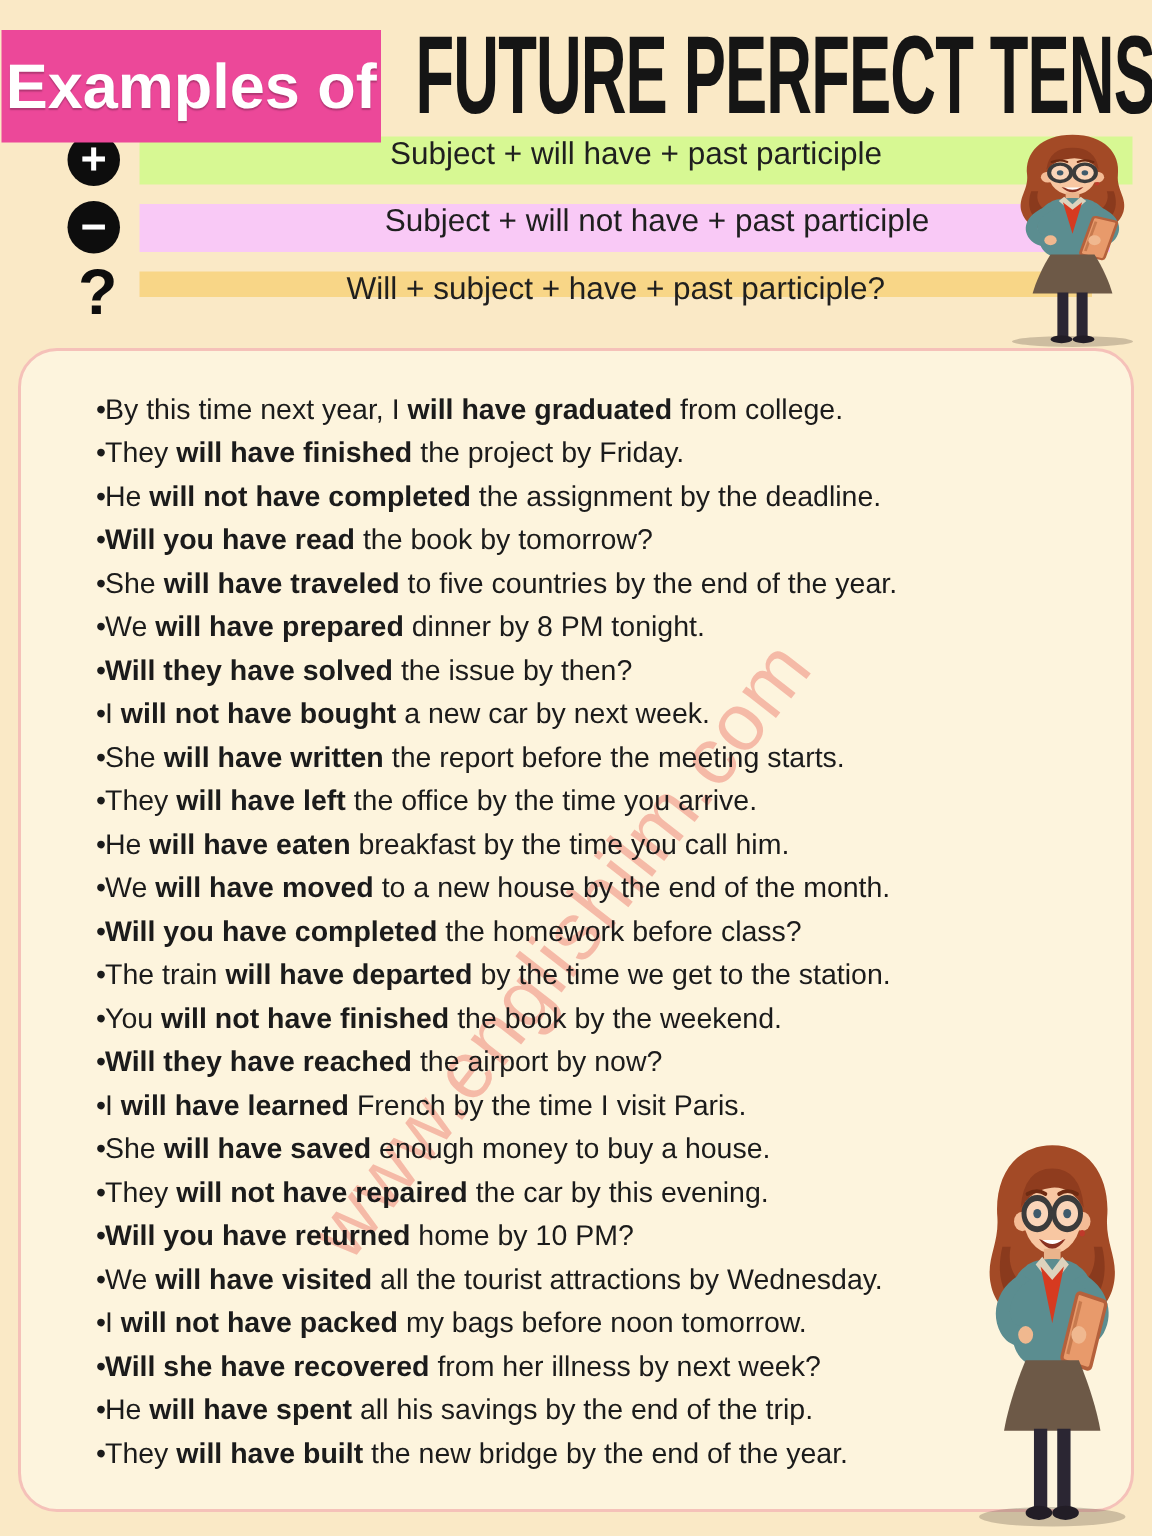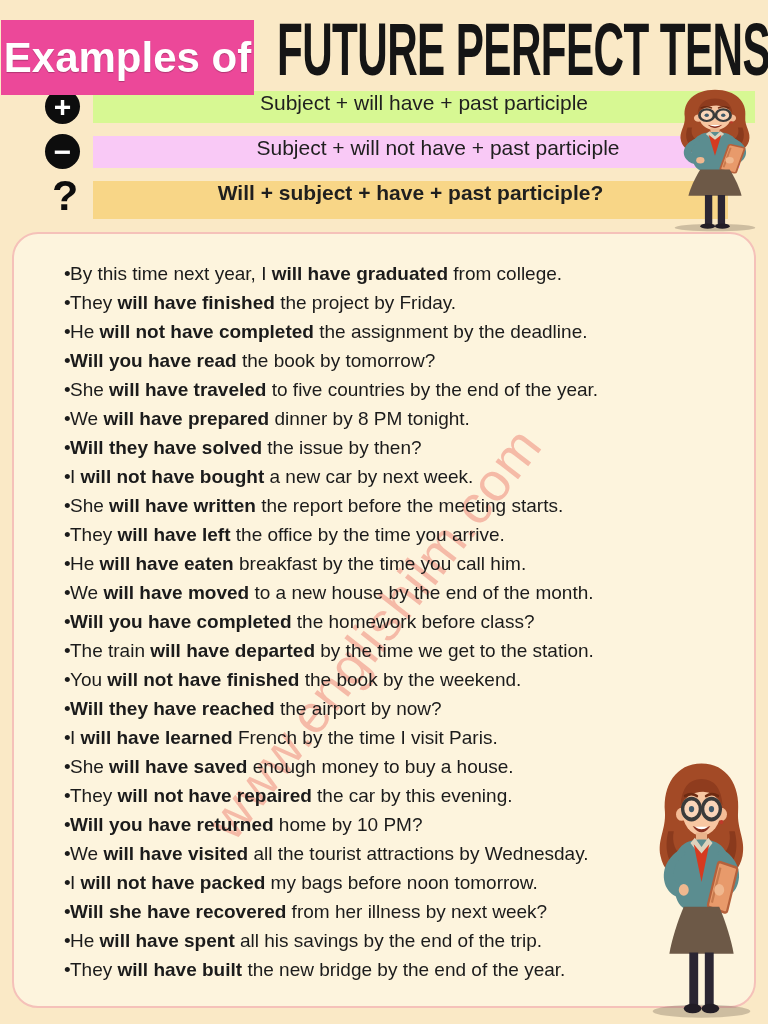--- a/index.html
+++ b/index.html
@@ -29,21 +29,21 @@
   }
 
   
   .formula-bar {
     position:absolute; left:93px; height:32px; z-index:1;
     display:flex; align-items:flex-start; justify-content:center;
   }
   .formula-text { font-size:21px; color:#1f1f1f; }
   .bar-affirmative { top:91px;  width:662px; }
   .bar-negative    { top:136px; width:647px;padding-left:43px; }
-  .bar-interrogative { top:181px; width:635px; height:38px;font-weight:bold; }
+  .bar-interrogative { top:181px; width:635px; height:17px; }
 
   .icon-circle {
     position:absolute; left:45px; width:35px; height:35px; border-radius:50%;
     background:#0d0d0d; color:#ffffff; display:flex; align-items:center;
     justify-content:center; font-size:30px; font-weight:bold; line-height:1;
     z-index:2;
   }
   .icon-plus  { top:89px; }
   .icon-minus { top:134px; }
   .icon-question {

